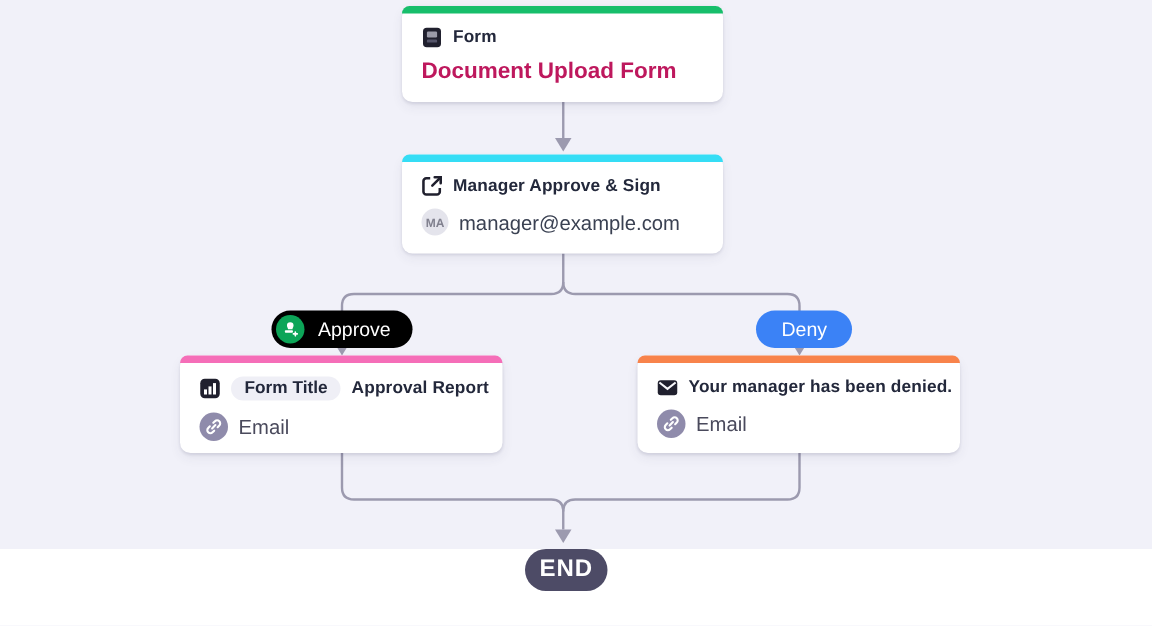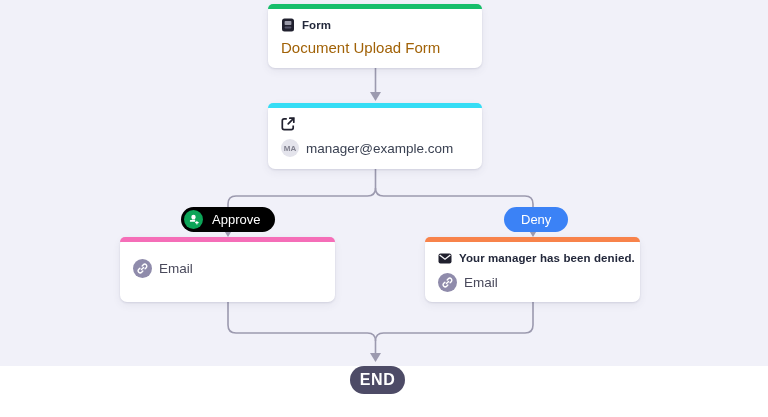--- a/index.html
+++ b/index.html
@@ -11,21 +11,21 @@
   svg.connectors path { fill:none; stroke:currentColor; stroke-width:1.6; }
   svg.connectors polygon { fill:currentColor; stroke:none; }
 
   .card { position:absolute; z-index:2; background:#FFFFFF; border-radius:7px;
           box-shadow:0 1px 2px rgba(50,50,90,.12), 0 3px 8px rgba(50,50,90,.07);
           padding:14px 13px 0 13px; cursor:pointer; }
   .accent { position:absolute; top:0; left:0; right:0; height:5px; border-radius:7px 7px 0 0; }
   .row { display:flex; align-items:center; gap:7px; }
   .icon-sq { display:inline-flex; width:14px; height:14px; align-items:center; justify-content:center; flex:0 0 auto; }
   .type-label { font-size:11.5px; font-weight:bold; color:#23283B; letter-spacing:.1px; white-space:nowrap; }
-  .node-title { margin-top:7px; font-size:15px; color:#a16207; white-space:nowrap; }
+  .node-title { margin-top:7px; font-size:15px; color:#be185d; white-space:nowrap;font-weight:bold; }
   .sub-row { margin-top:8px; display:flex; align-items:center; gap:7px; }
   .avatar { width:18px; height:18px; border-radius:50%; background:#E4E4EC; color:#81818F;
             font-size:8px; font-weight:bold; display:inline-flex; align-items:center; justify-content:center; flex:0 0 auto; }
   .email-text { font-size:13.5px; color:#3A4152; white-space:nowrap; }
   .badge { background:#EFEFF6; border-radius:10px; padding:2px 9px; font-size:11.5px; font-weight:bold; color:#23283B; white-space:nowrap; }
   .link-circle { width:19px; height:19px; border-radius:50%; display:inline-flex; align-items:center; justify-content:center; flex:0 0 auto; }
   .channel-text { font-size:13.5px; color:#4A4A5C; white-space:nowrap;text-align:right; }
 
   .branch-pill { position:absolute; z-index:3; height:25px; border-radius:13px; display:flex; align-items:center;
                  color:#fff; font-size:13px; cursor:pointer; }
@@ -72,20 +72,21 @@
   <div class="card" style="left:268px; top:103px; width:214px; height:66px">
     <div class="accent" style="background: rgb(53, 221, 245);"></div>
     <div class="row">
       <span class="icon-sq">
         <svg width="14" height="14" viewBox="0 0 14 14" fill="none" stroke="#20202E" stroke-width="1.7">
             <path d="M12.2 8.4 V10.8 A1.9 1.9 0 0 1 10.3 12.7 H3.2 A1.9 1.9 0 0 1 1.3 10.8 V3.7 A1.9 1.9 0 0 1 3.2 1.8 H5.8"></path>
             <path d="M8.8 1.2 h4 v4" stroke-linecap="round"></path>
             <path d="M12.4 1.6 L7.2 6.8" stroke-linecap="round"></path>
           </svg>
       </span>
+      <span class="type-label">Manager Approve &amp; Sign</span>
     </div>
     <div class="sub-row">
       <span class="avatar">MA</span>
       <span class="email-text">manager@example.com</span>
     </div>
   </div>
 
   <div class="branch-pill pill-approve" style="left: 181px; top: 207px; background: #000000;">
     <span class="pill-icon-circle" style="background: rgb(12, 165, 88);">
       <svg width="11" height="11" viewBox="0 0 11 11">
@@ -96,20 +97,32 @@
     </span>
     <span>Approve</span>
   </div>
 
   <div class="branch-pill pill-deny" style="left: 504px; top: 207px; background: #3b82f6;">
     <span>Deny</span>
   </div>
 
   <div class="card" style="left:120px; top:237px; width:215px; height:65px">
     <div class="accent" style="background: rgb(245, 110, 184);"></div>
+    <div class="row">
+      <span class="icon-sq">
+        <svg width="14" height="14" viewBox="0 0 14 14">
+            <rect x="0.5" y="0.5" width="13" height="13" rx="3" fill="#20202E"></rect>
+            <rect x="3" y="7.6" width="2" height="3.4" fill="#fff"></rect>
+            <rect x="6" y="5.6" width="2" height="5.4" fill="#fff"></rect>
+            <rect x="9" y="3.4" width="2" height="7.6" fill="#fff"></rect>
+          </svg>
+      </span>
+      <span class="badge">Form Title</span>
+      <span class="type-label">Approval Report</span>
+    </div>
     <div class="sub-row">
       <span class="link-circle" style="background: rgb(143, 139, 171);">
         <svg width="11" height="11" viewBox="0 0 11 11" fill="none" stroke="#fff" stroke-width="1.4" stroke-linecap="round">
             <path d="M4.4 6.6 L6.6 4.4"></path>
             <path d="M5.2 2.9 L6.3 1.8 a1.95 1.95 0 0 1 2.9 2.9 L8.1 5.8"></path>
             <path d="M5.8 8.1 L4.7 9.2 a1.95 1.95 0 0 1 -2.9 -2.9 L2.9 5.2"></path>
           </svg>
       </span>
       <span class="channel-text">Email</span>
     </div>

